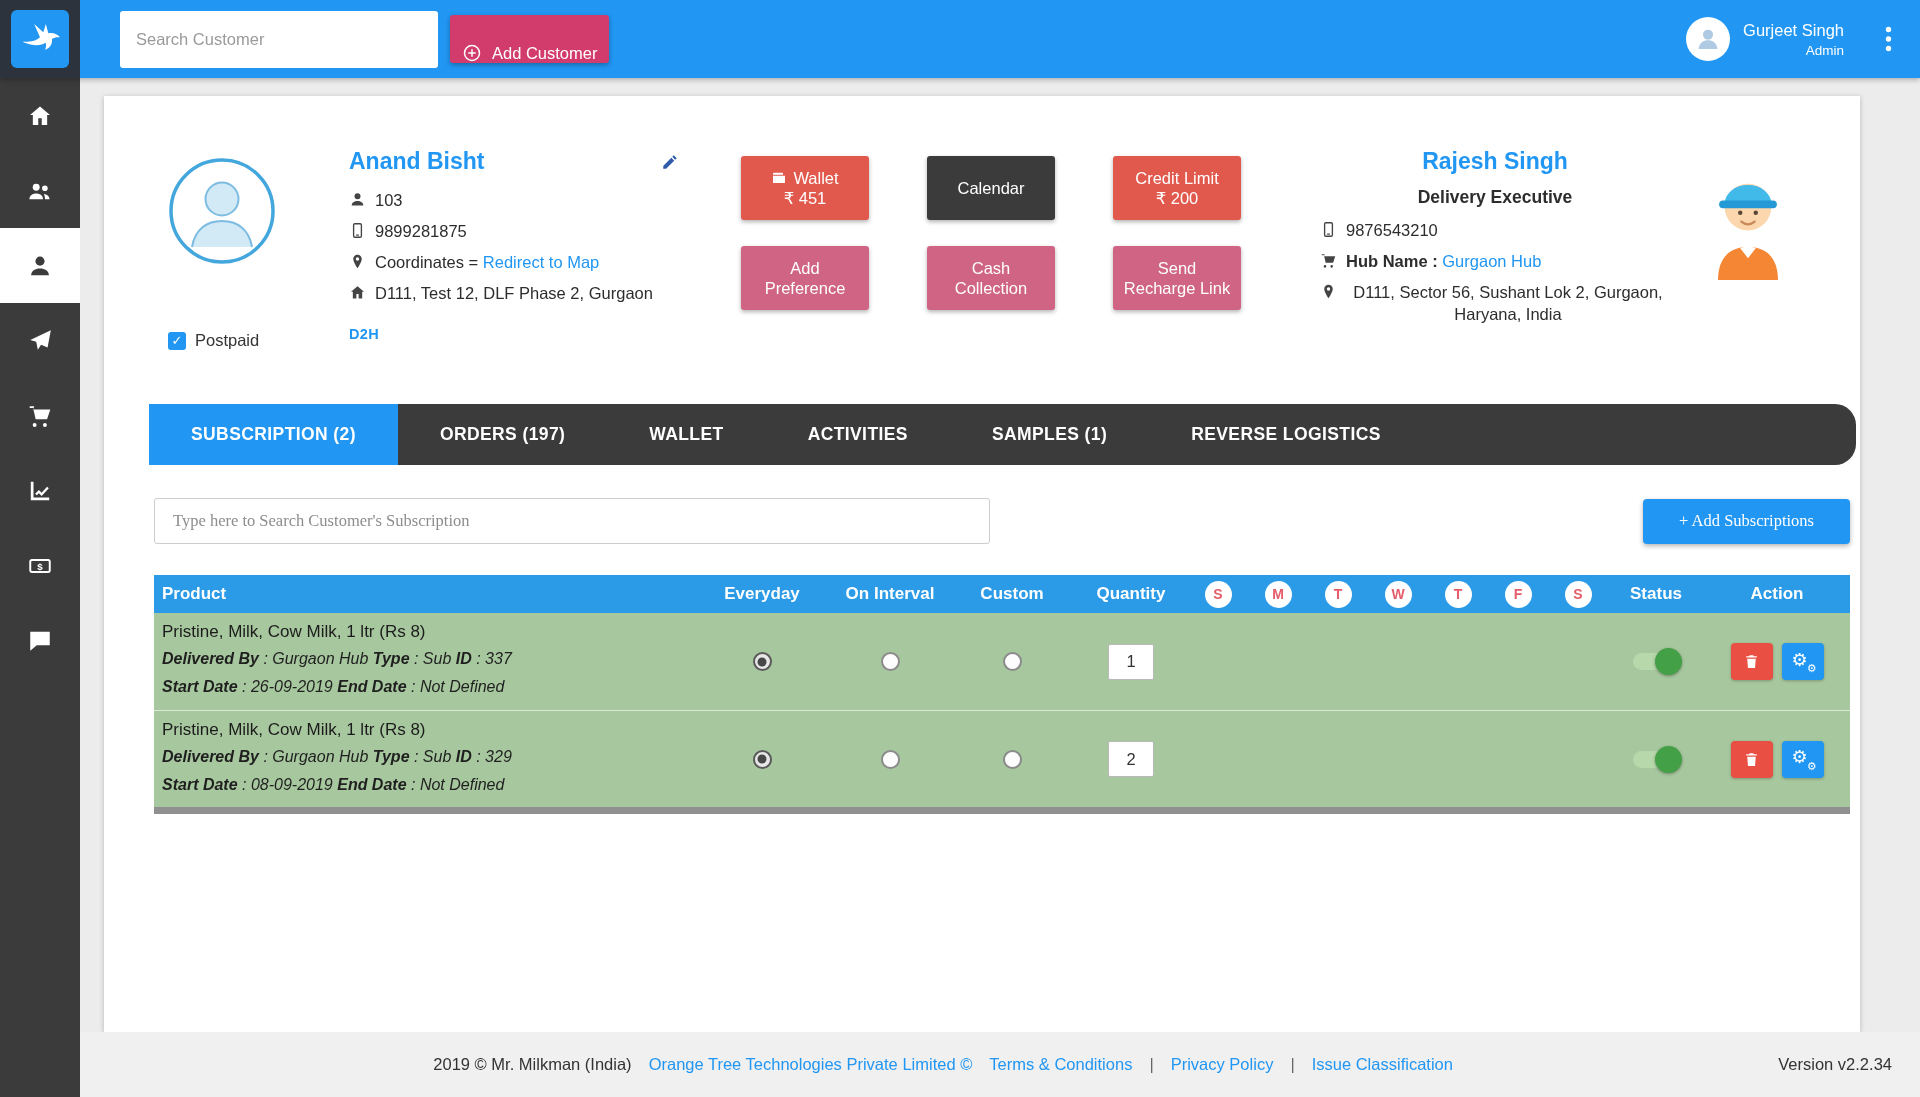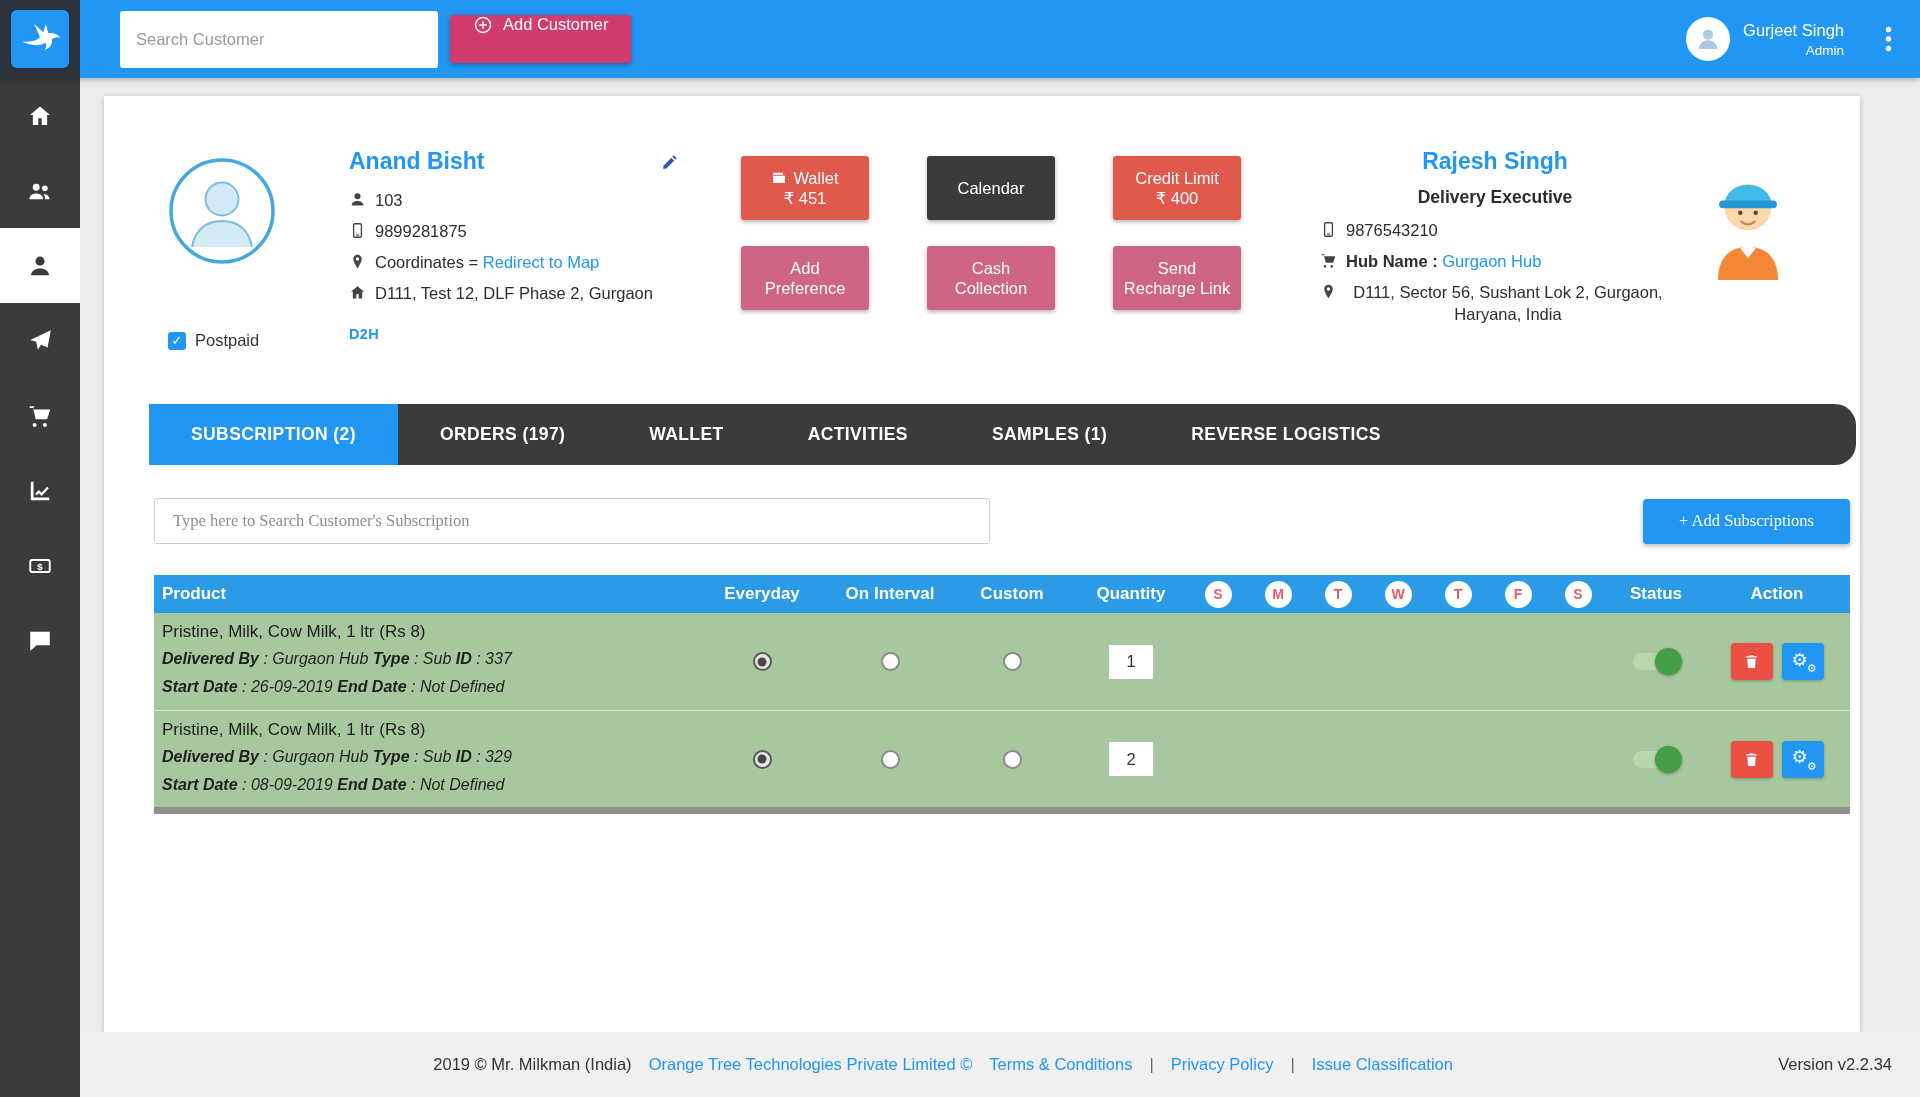--- a/index.html
+++ b/index.html
@@ -9,21 +9,21 @@
 
   .app { position: relative; width: 1920px; height: 1097px; }
 
   
   .topbar { position: absolute; left: 0; top: 0; width: 1920px; height: 78px; background: #2196f3; display: flex; align-items: center; z-index: 10; box-shadow: 0 2px 5px rgba(0,0,0,.25); }
   .logo-corner { width: 80px; height: 78px; background: #2d333c; display: flex; align-items: center; justify-content: center; cursor: pointer; flex: none; }
   .logo-square { width: 58px; height: 58px; background: #2196f3; border-radius: 6px; display: flex; align-items: center; justify-content: center; }
   .logo-square svg { width: 40px; height: 40px; fill: #fff; }
   .customer-search { margin-left: 40px; width: 318px; height: 57px; border: none; border-radius: 3px; padding: 0 16px; font-size: 16.5px; color: #333; outline: none; }
   .customer-search::placeholder { color: #9a9a9a; }
-  .add-customer-btn { margin-left: 12px; height: 48px; padding: 0 23px; background: #d23c6d; color: #fff; border: none; border-radius: 3px; font-size: 16.5px; display: flex; align-items: flex-start; gap: 10px; cursor: pointer; box-shadow: 0 2px 5px rgba(0,0,0,.3); }
+  .add-customer-btn { margin-left: 12px; height: 48px; padding: 0 12px; background: #d23c6d; color: #fff; border: none; border-radius: 3px; font-size: 16.5px; display: flex; align-items: flex-end; gap: 10px; cursor: pointer; box-shadow: 0 2px 5px rgba(0,0,0,.3); }
   .topbar-right { margin-left: auto; display: flex; align-items: center; padding-right: 20px; }
   .user-avatar { width: 44px; height: 44px; border-radius: 50%; background: #fff; display: flex; align-items: center; justify-content: center; cursor: pointer; overflow: hidden; }
   .user-meta { margin-left: 13px; color: #fff; text-align: right; }
   .user-name { font-size: 16.5px; }
   .user-role { font-size: 13.5px; margin-top: 3px; }
   .kebab { margin-left: 32px; width: 24px; height: 30px; display: flex; align-items: center; justify-content: center; cursor: pointer; }
 
   
   .sidebar { position: absolute; left: 0; top: 78px; width: 80px; height: 1019px; background: #3b3b3b; z-index: 9; }
   .side-item { height: 75px; display: flex; align-items: center; justify-content: center; cursor: pointer; color: #fff; }
@@ -264,21 +264,21 @@
                 </svg>
               <span>Wallet</span>
             </span>
             <span>₹ 451</span>
           </button>
           <button class="pbtn dark">
             <span>Calendar</span>
           </button>
           <button class="pbtn red">
             <span>Credit Limit</span>
-            <span>₹ 400</span>
+            <span>₹ 200</span>
           </button>
           <button class="pbtn pink">
             <span>Add Preference</span>
           </button>
           <button class="pbtn pink">
             <span>Cash Collection</span>
           </button>
           <button class="pbtn pink">
             <span>Send Recharge Link</span>
           </button>

